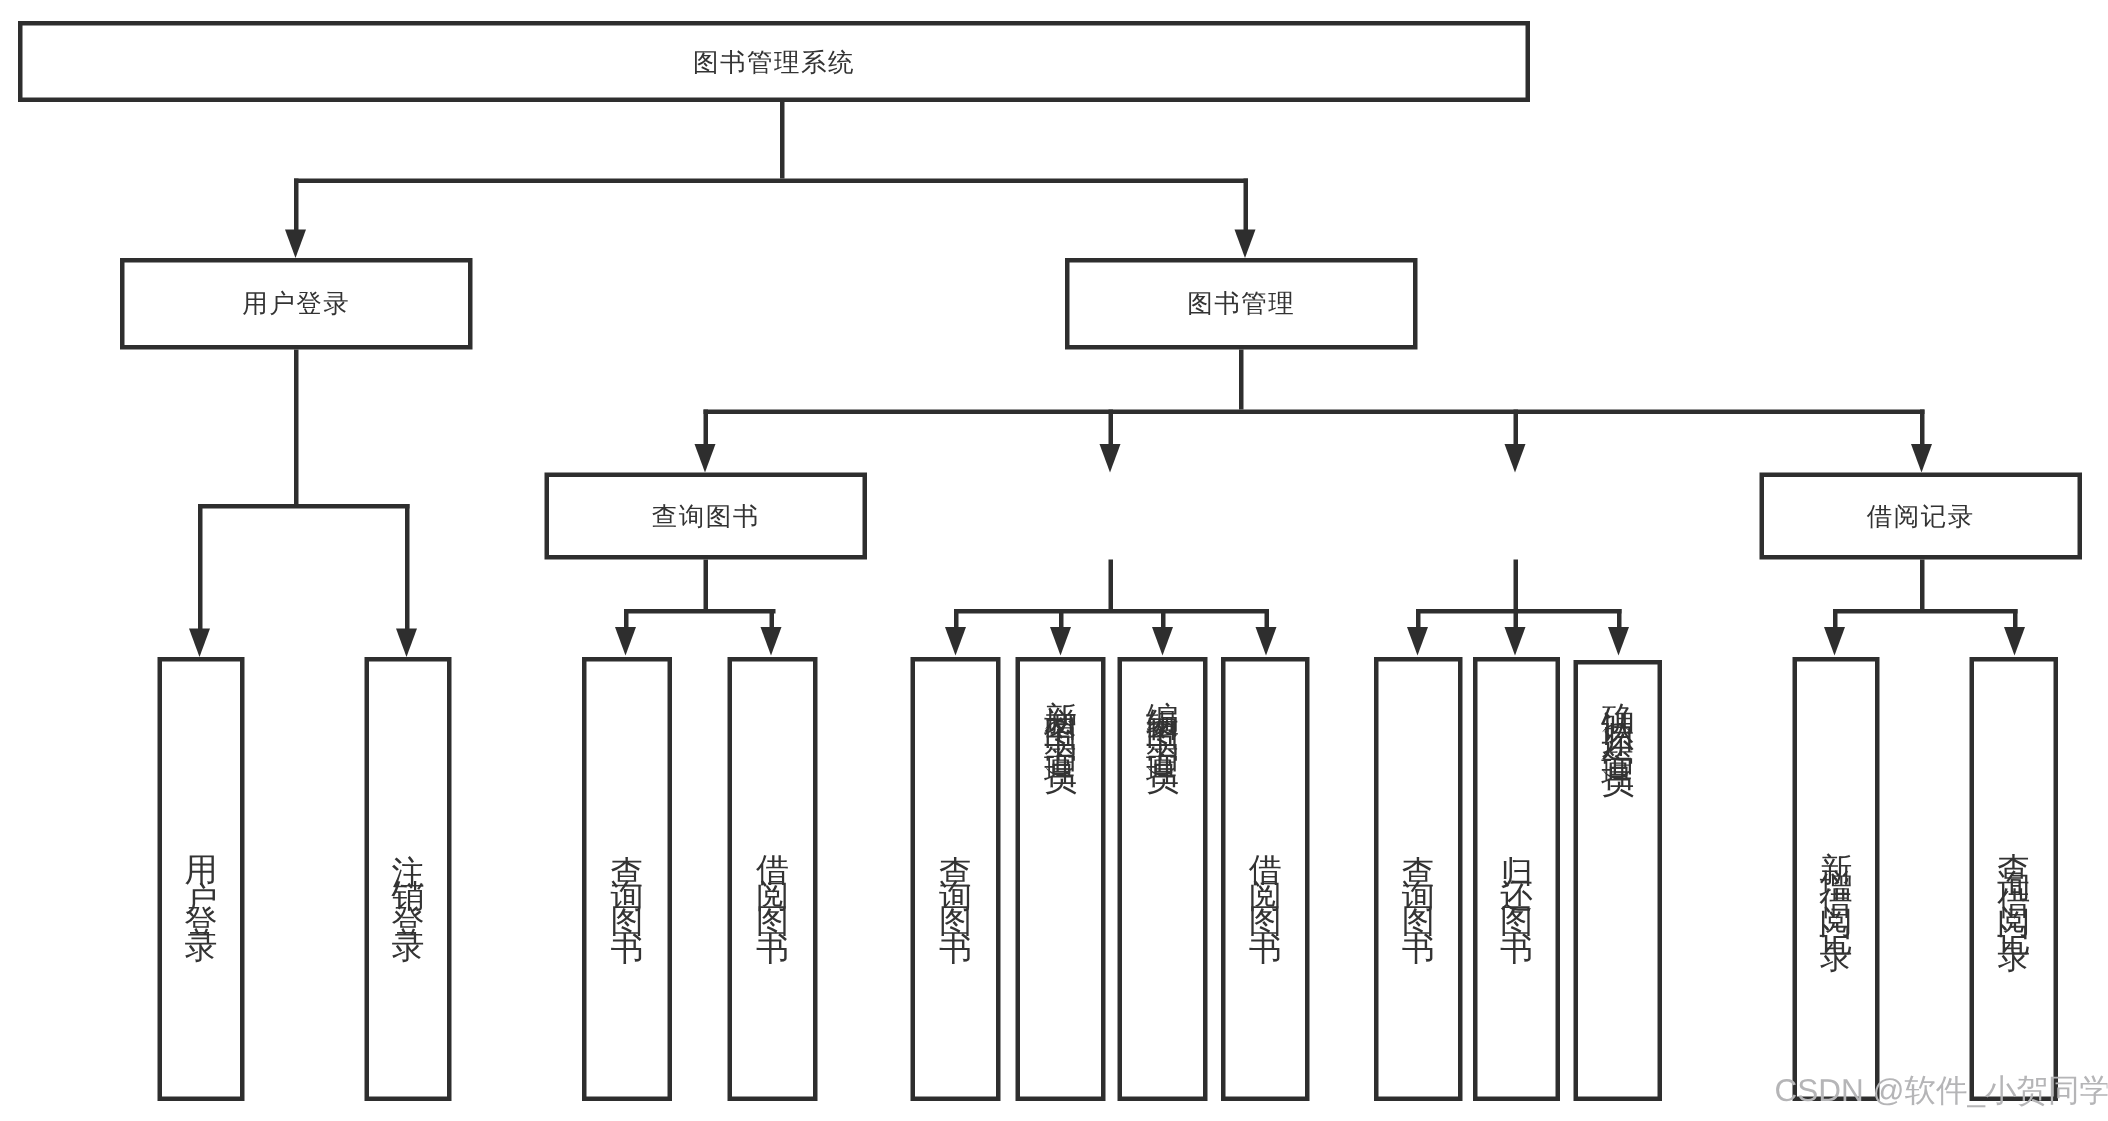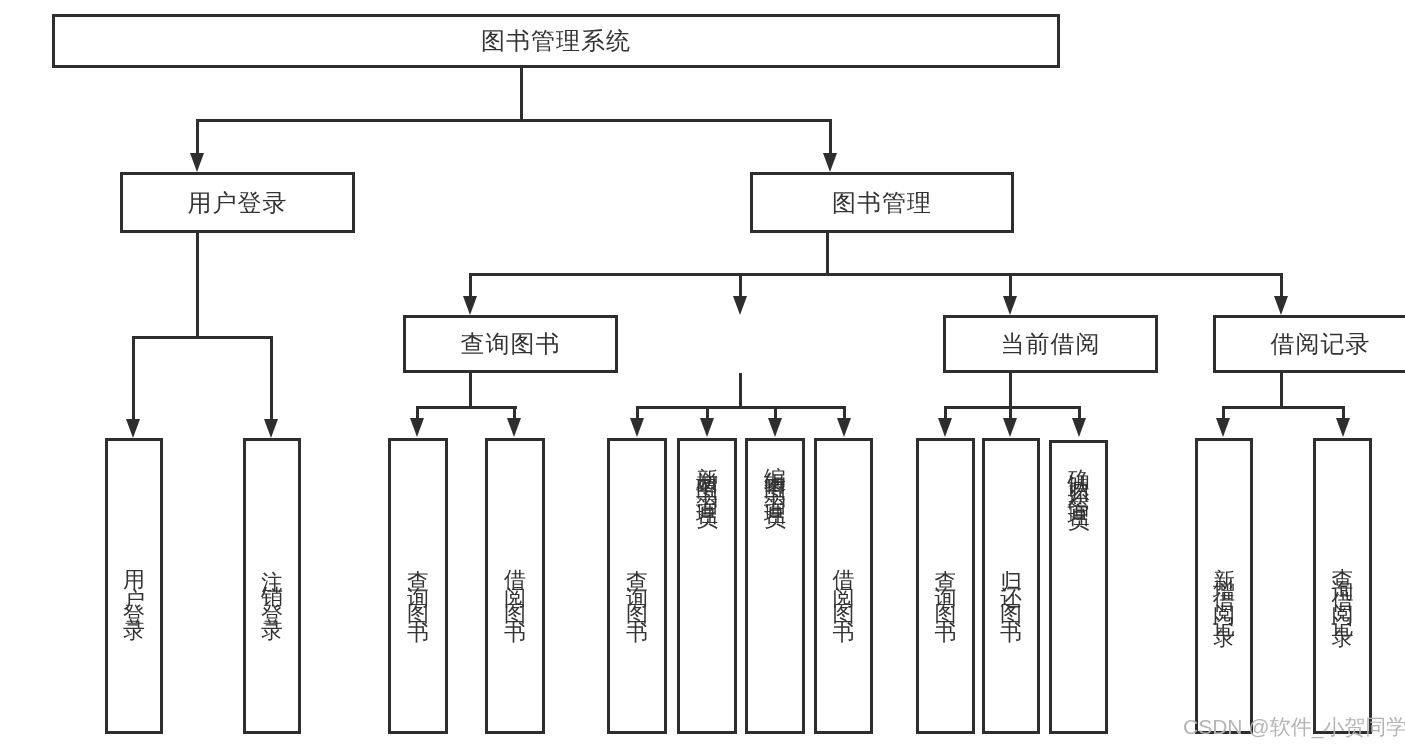--- a/index.html
+++ b/index.html
@@ -16,21 +16,21 @@
   .node {
     position: absolute;
     box-sizing: border-box;
     border: 3px solid #2e2e2e;
     background: #ffffff;
     display: flex;
     align-items: center;
     justify-content: center;
     color: #333333;
   }
-  .h-node { font-size: 24px; letter-spacing: 1px; margin-left: 40px; }
+  .h-node { font-size: 17px; letter-spacing: 1px; }
   .v-node .vtext {
     writing-mode: vertical-rl;
     text-orientation: mixed;
     font-size: 22px;
     line-height: 1;
     color: #333333;
   }
   .ls-4 { letter-spacing: 17px; }
   .ls-6 { letter-spacing: 12px; }
   .ls-9 { letter-spacing: 6px; }
@@ -68,42 +68,41 @@
   <div class="node h-node" style="left:12px; top:14px; width:1008px; height:54px;">图书管理系统</div>
 
   <div class="vl" style="left:520px; top:68px; height:51px;"></div>
   <div class="hl" style="left:196px; top:119px; width:636px;"></div>
   <div class="vl" style="left:196px; top:119px; height:37px;"></div>
   <div class="arrow" style="left:190px; top:153px;"></div>
   <div class="vl" style="left:829px; top:119px; height:37px;"></div>
   <div class="arrow" style="left:823px; top:153px;"></div>
 
   <div class="node h-node" style="left:80px; top:172px; width:235px; height:61px;">用户登录</div>
-  <div class="node h-node" style="left:710px; top:172px; width:264px; height:61px;">图书管理</div>
+  <div class="node h-node" style="left:710px; top:172px; width:235px; height:61px;">图书管理</div>
 
   <div class="vl" style="left:196px; top:233px; height:103px;"></div>
   <div class="hl" style="left:132px; top:336px; width:141px;"></div>
   <div class="vl" style="left:132px; top:336px; height:84px;"></div>
   <div class="arrow" style="left:126px; top:419px;"></div>
   <div class="vl" style="left:270px; top:336px; height:84px;"></div>
   <div class="arrow" style="left:264px; top:419px;"></div>
 
   <div class="vl" style="left:826px; top:233px; height:40px;"></div>
   <div class="hl" style="left:469px; top:273px; width:814px;"></div>
   <div class="vl" style="left:469px; top:273px; height:24px;"></div>
   <div class="arrow" style="left:463px; top:296px;"></div>
   <div class="vl" style="left:739px; top:273px; height:24px;"></div>
   <div class="arrow" style="left:733px; top:296px;"></div>
   <div class="vl" style="left:1009px; top:273px; height:24px;"></div>
   <div class="arrow" style="left:1003px; top:296px;"></div>
   <div class="vl" style="left:1280px; top:273px; height:24px;"></div>
   <div class="arrow" style="left:1274px; top:296px;"></div>
 
   <div class="node h-node" style="left:363px; top:315px; width:215px; height:58px;">查询图书</div>
-  <div class="node h-node" style="left:903px; top:315px; width:215px; height:58px;">当前借阅</div>
   <div class="node h-node" style="left:1173px; top:315px; width:215px; height:58px;text-align:center;">借阅记录</div>
 
   <div class="vl" style="left:469px; top:373px; height:33px;"></div>
   <div class="hl" style="left:416px; top:406px; width:101px;"></div>
   <div class="vl" style="left:416px; top:406px; height:14px;"></div>
   <div class="arrow" style="left:410px; top:418px;"></div>
   <div class="vl" style="left:513px; top:406px; height:14px;"></div>
   <div class="arrow" style="left:507px; top:418px;"></div>
 
   <div class="vl" style="left:739px; top:373px; height:33px;"></div>

